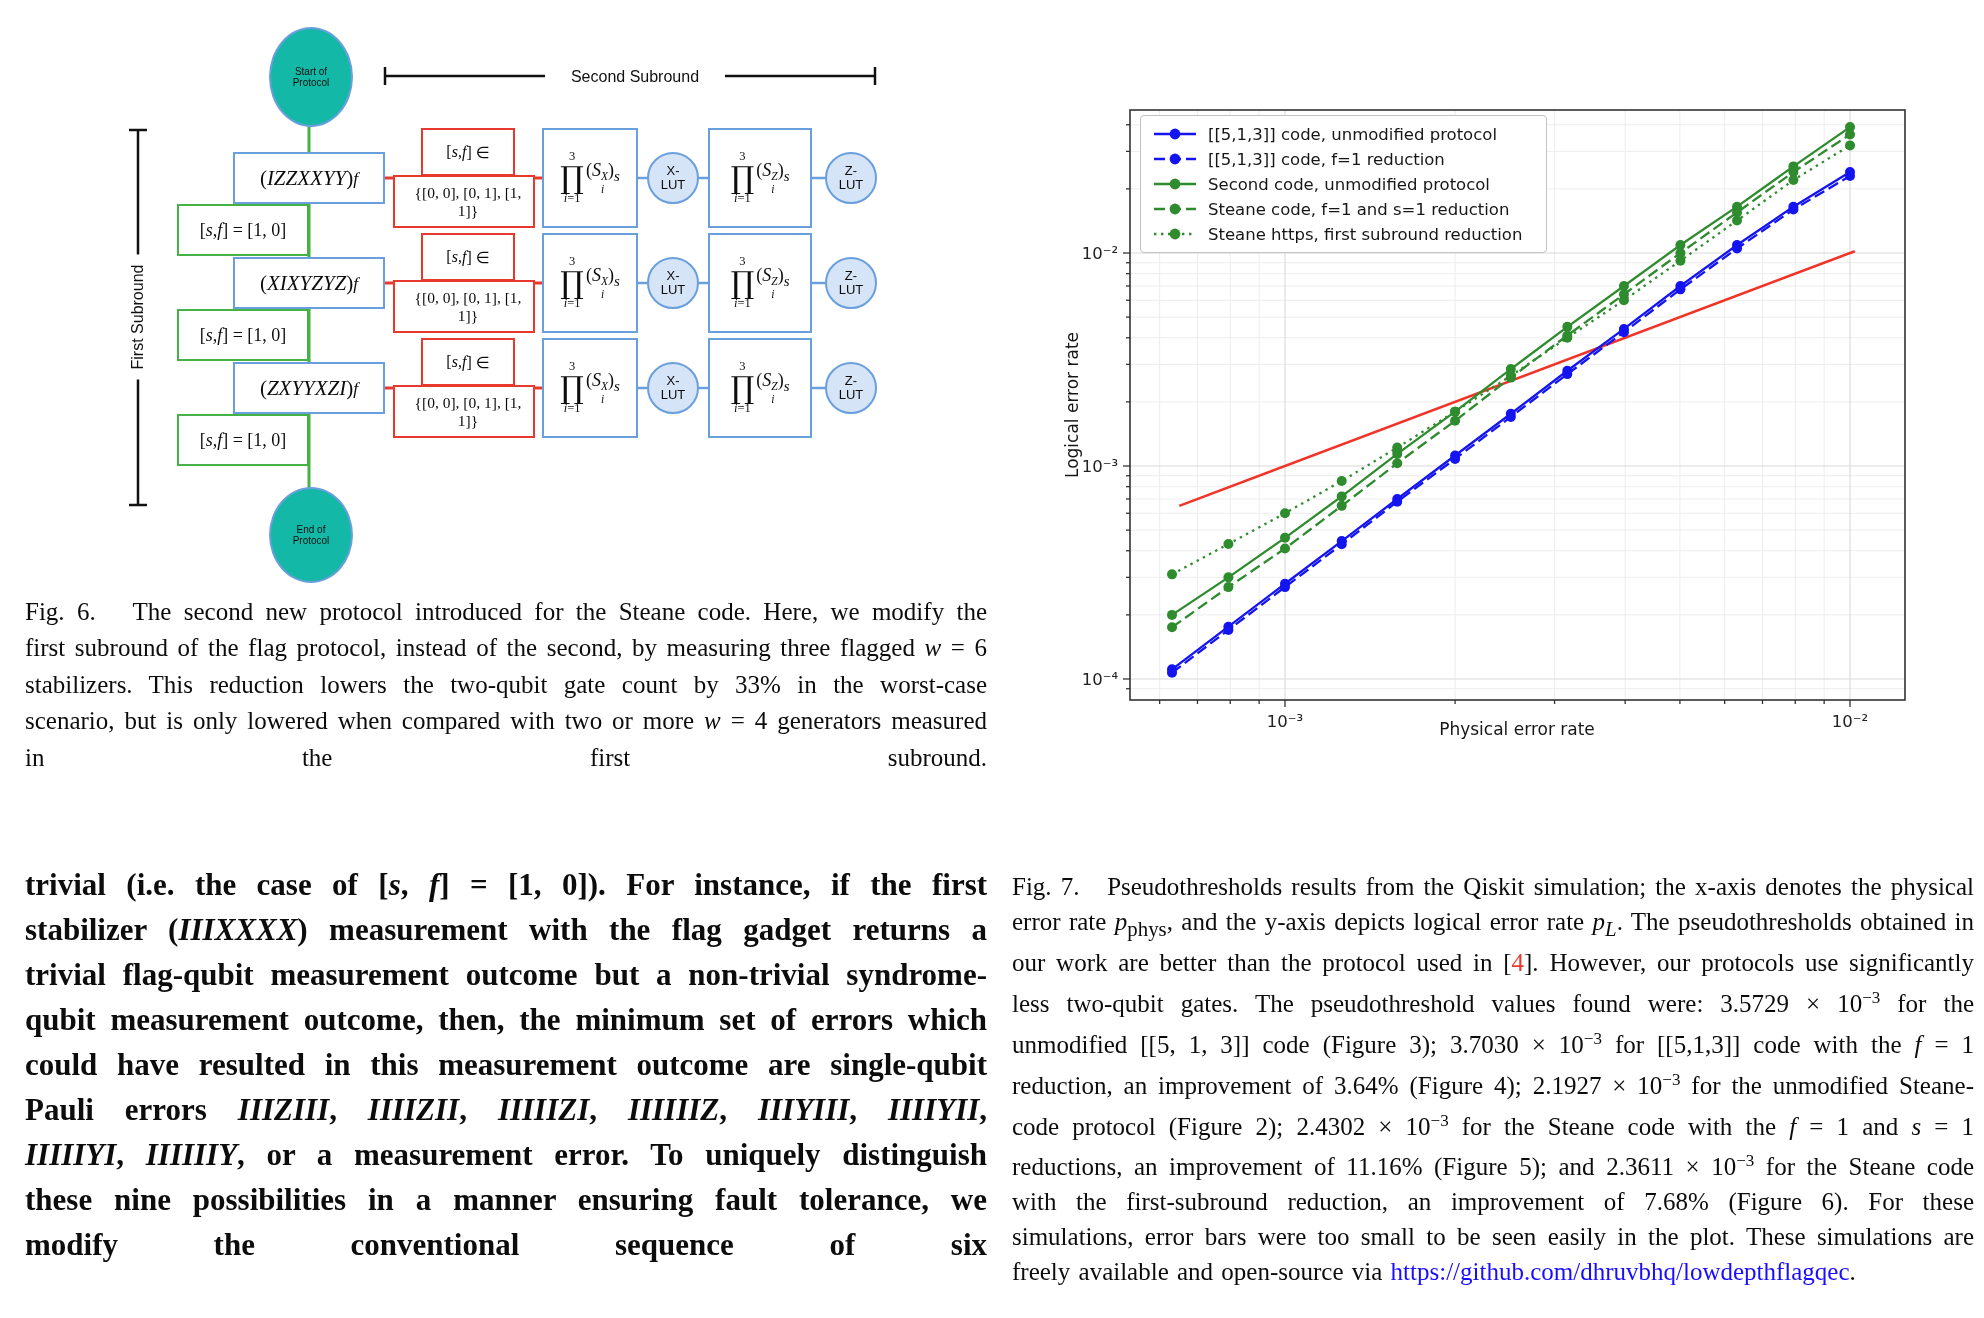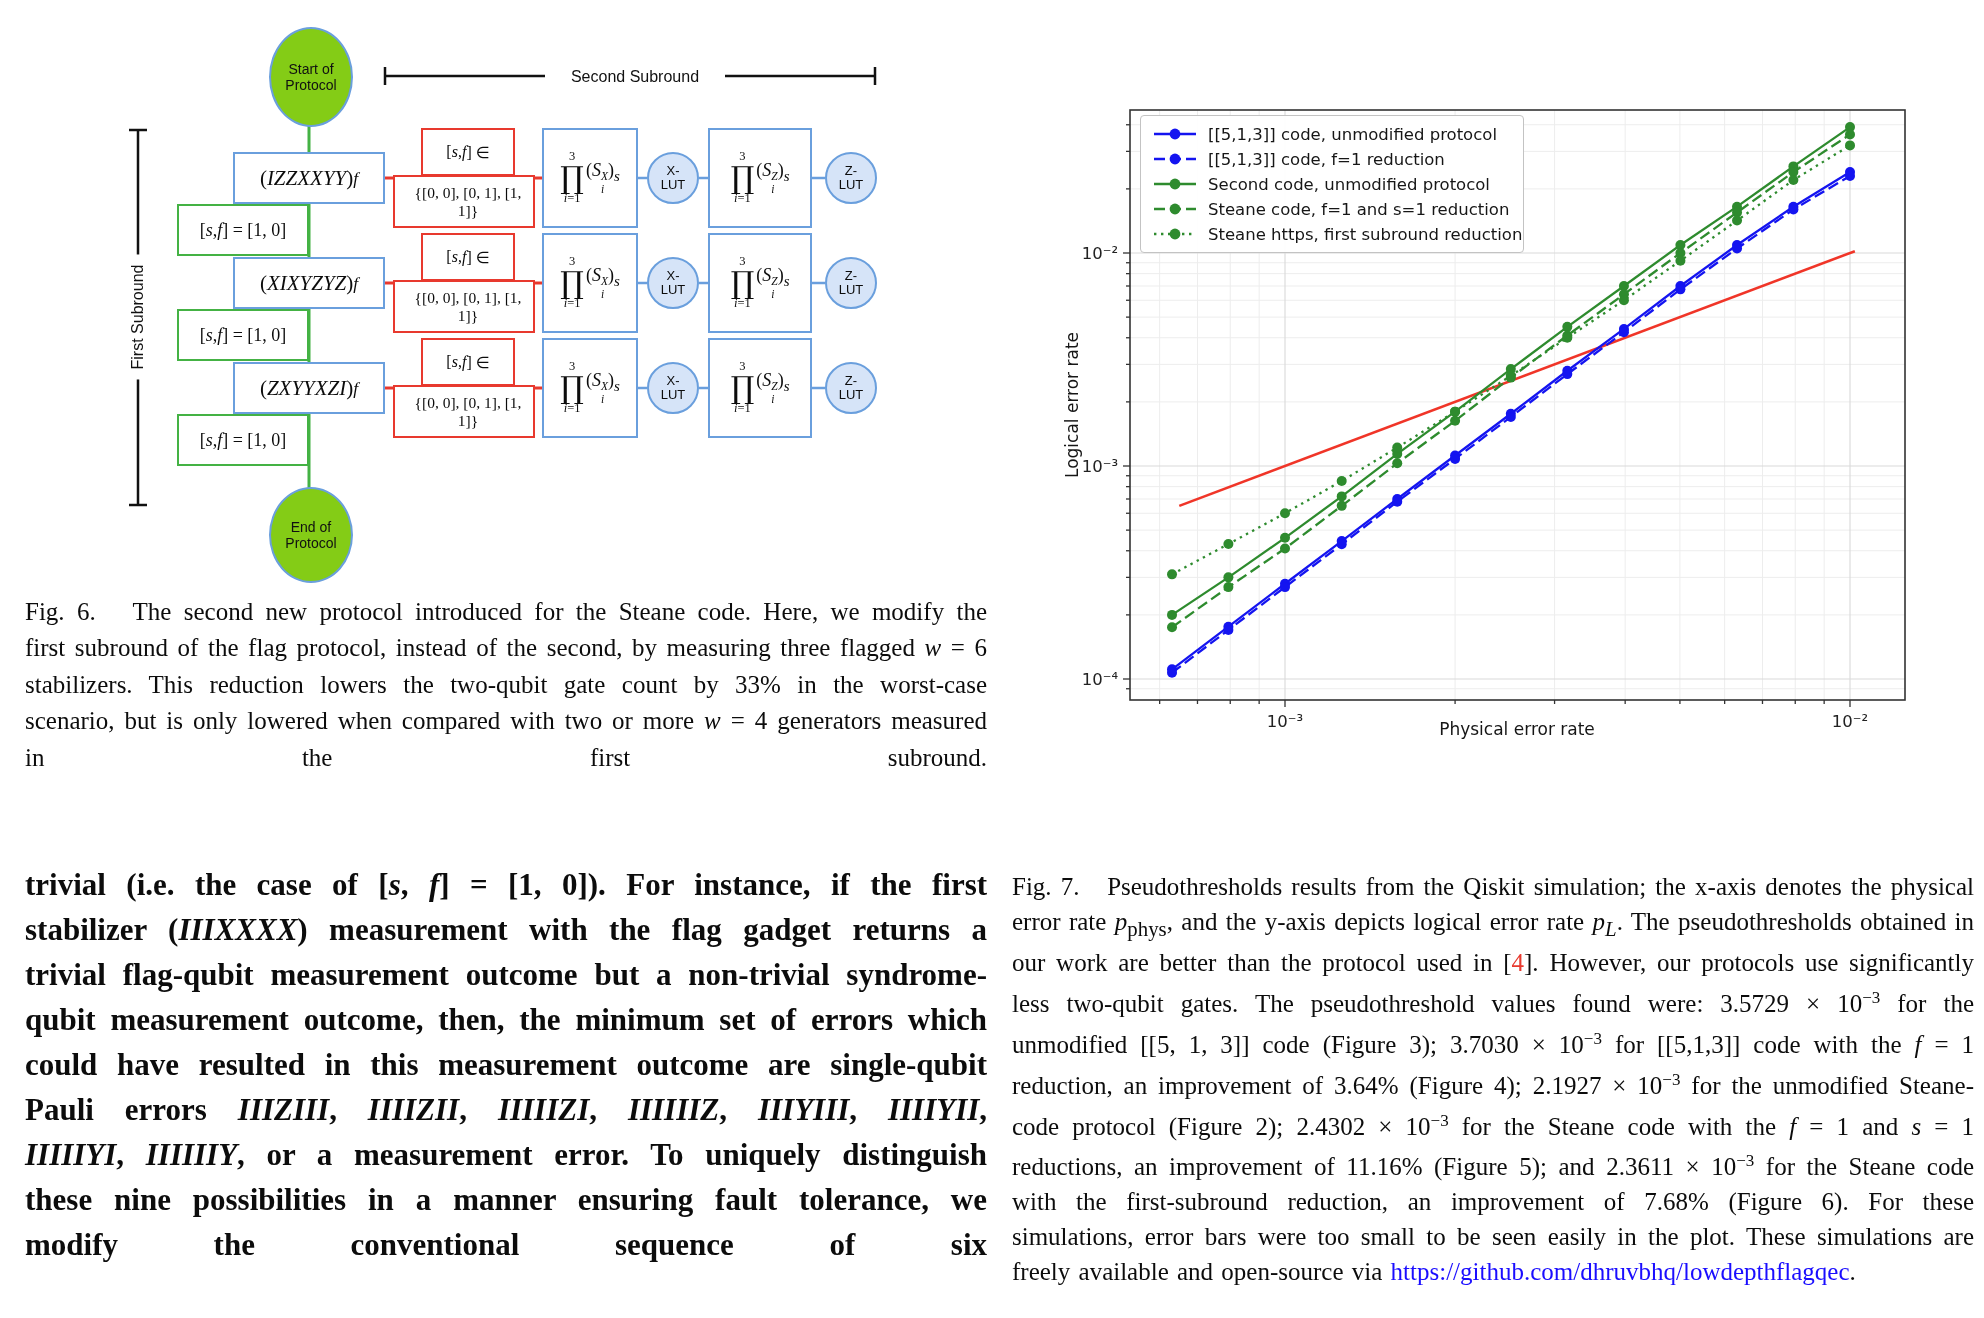--- a/index.html
+++ b/index.html
@@ -3,22 +3,22 @@
 <meta charset="utf-8">
 <style>
   html,body{margin:0;padding:0;background:#ffffff;}
   .page{position:relative;width:1984px;height:1318px;background:#fff;overflow:hidden;
         font-family:"Liberation Serif",serif;color:#0c0c0c;}
 
   
   .fig6{position:absolute;left:90px;top:20px;width:800px;height:565px;}
   .fig6-lines{position:absolute;left:0;top:0;}
   .node{position:absolute;display:flex;align-items:center;justify-content:center;text-align:center;
-        background:#84cc16;border:2px solid #6a9fdd;border-radius:50%;
-        font-family:"Liberation Sans",sans-serif;font-size:14px;line-height:1.15;color:#111;}
+        background:#14b8a6;border:2px solid #6a9fdd;border-radius:50%;
+        font-family:"Liberation Sans",sans-serif;font-size:10px;line-height:1.15;color:#111;}
   .start-node{left:179px;top:7px;width:80px;height:96px;}
   .end-node{left:179px;top:467px;width:80px;height:92px;}
   .bracket-label{position:absolute;background:#fff;font-family:"Liberation Sans",sans-serif;
         font-size:16px;color:#111;display:flex;align-items:center;justify-content:center;white-space:nowrap;}
   .ssr-label{left:455px;top:44px;width:180px;height:26px;}
   .fsr-label{left:48px;top:297px;transform:translate(-50%,-50%) rotate(-90deg);padding:4px 10px;}
   .row{position:absolute;left:0;top:0;width:100%;}
   .box{position:absolute;background:#fff;display:flex;align-items:center;justify-content:center;
        text-align:center;box-sizing:border-box;}
   .stab-box{left:143px;top:calc(var(--c) - 26px);width:152px;height:52px;
@@ -55,21 +55,21 @@
   .fig7-caption sup{font-size:17px;}
   .cite{color:#e8392e;}
   .url{color:#1a0dff;cursor:pointer;}
 
   
   .fig7-plot{position:absolute;left:1010px;top:75px;width:970px;height:670px;}
   .axis-label{position:absolute;font-family:"DejaVu Sans",sans-serif;font-size:17px;color:#161616;white-space:nowrap;}
   .ylabel{left:62px;top:330px;transform:translate(-50%,-50%) rotate(-90deg);}
   .xlabel{left:507px;top:654px;transform:translate(-50%,-50%);}
   .legend{position:absolute;left:130px;top:40px;background:rgba(255,255,255,0.95);
-       border:1.2px solid #c3c3c3;border-radius:4px;padding:7px 1px 7px 10px;
+       border:1.2px solid #c3c3c3;border-radius:4px;padding:7px 24px 7px 10px;
        display:flex;flex-direction:column;gap:3px;}
   .legend-row{display:flex;align-items:center;gap:9px;height:22px;}
   .lg-label{font-family:"DejaVu Sans",sans-serif;font-size:16.5px;color:#161616;white-space:nowrap;}
 </style>
 </head>
 <body>
 
 <div class="page">
 
   <div class="fig6">

